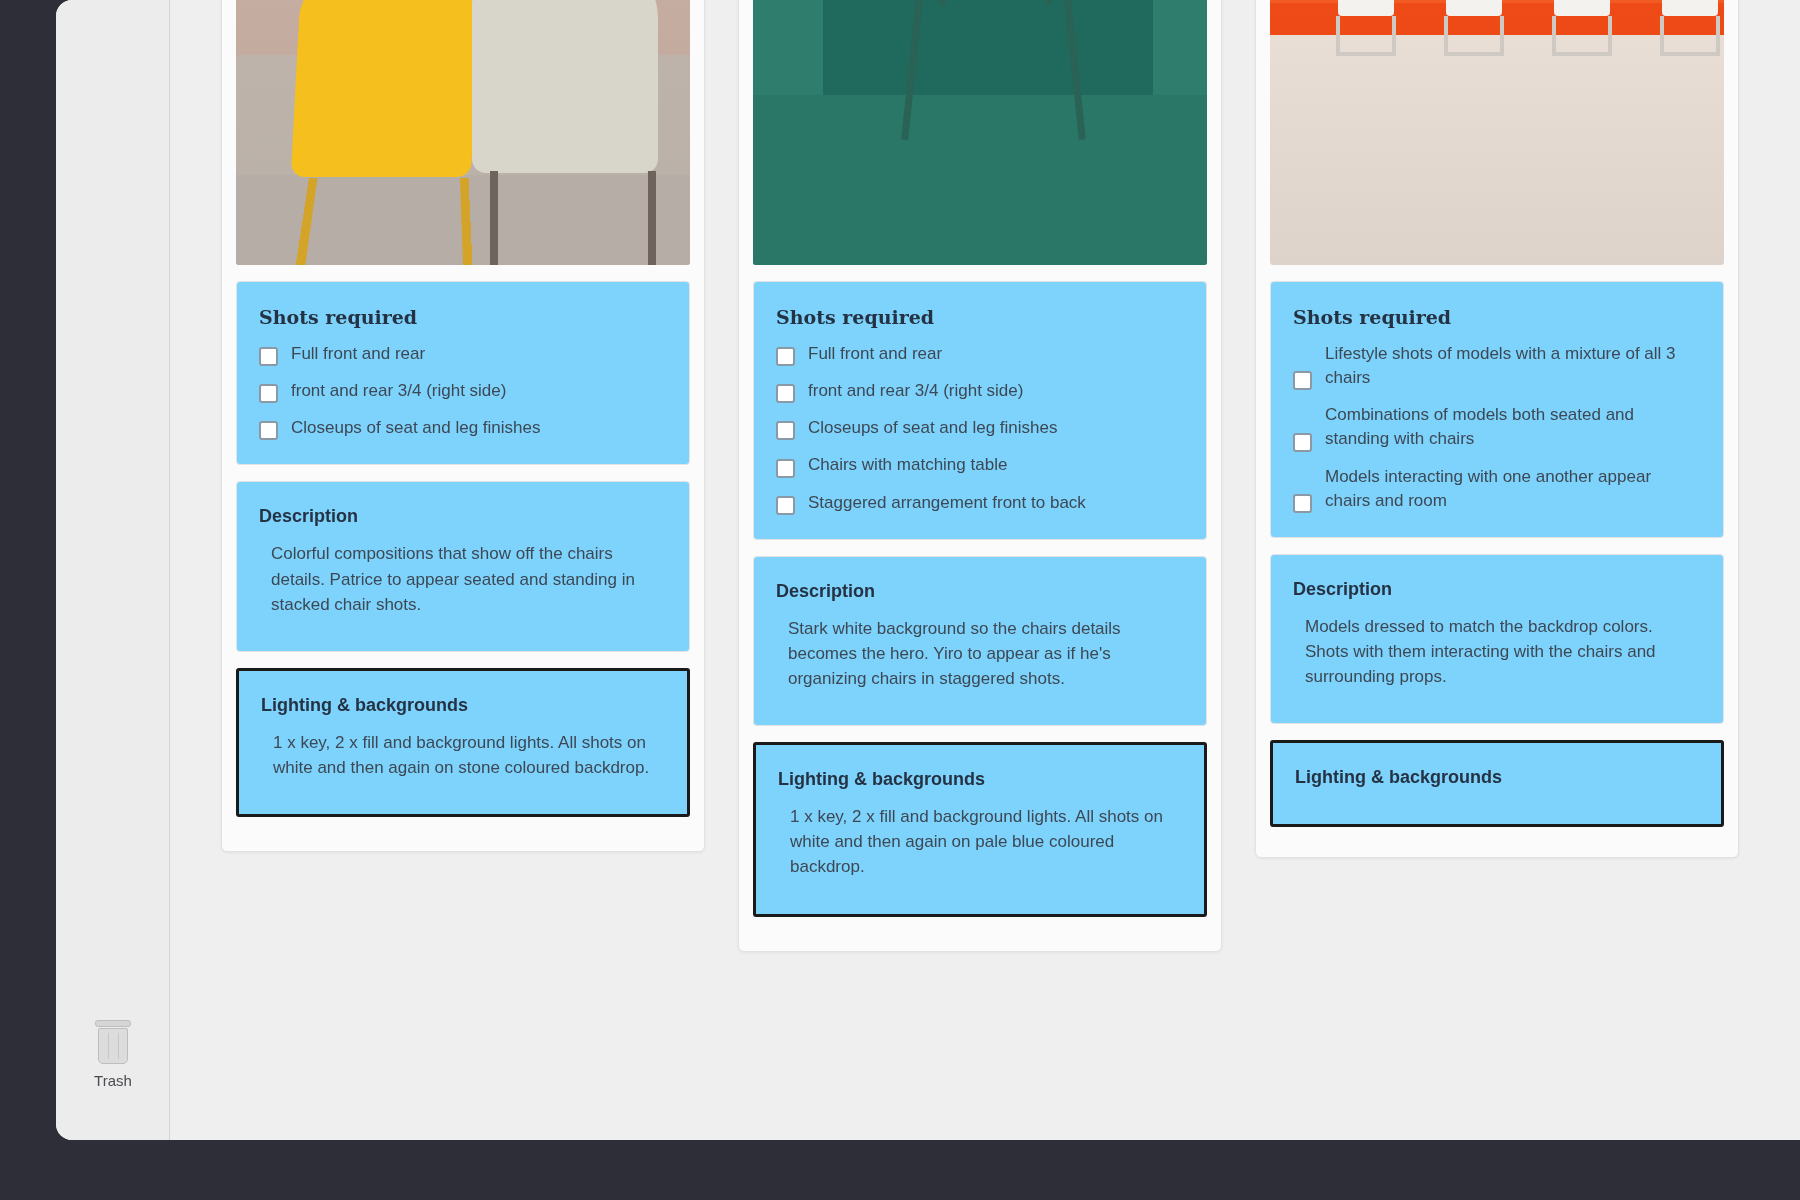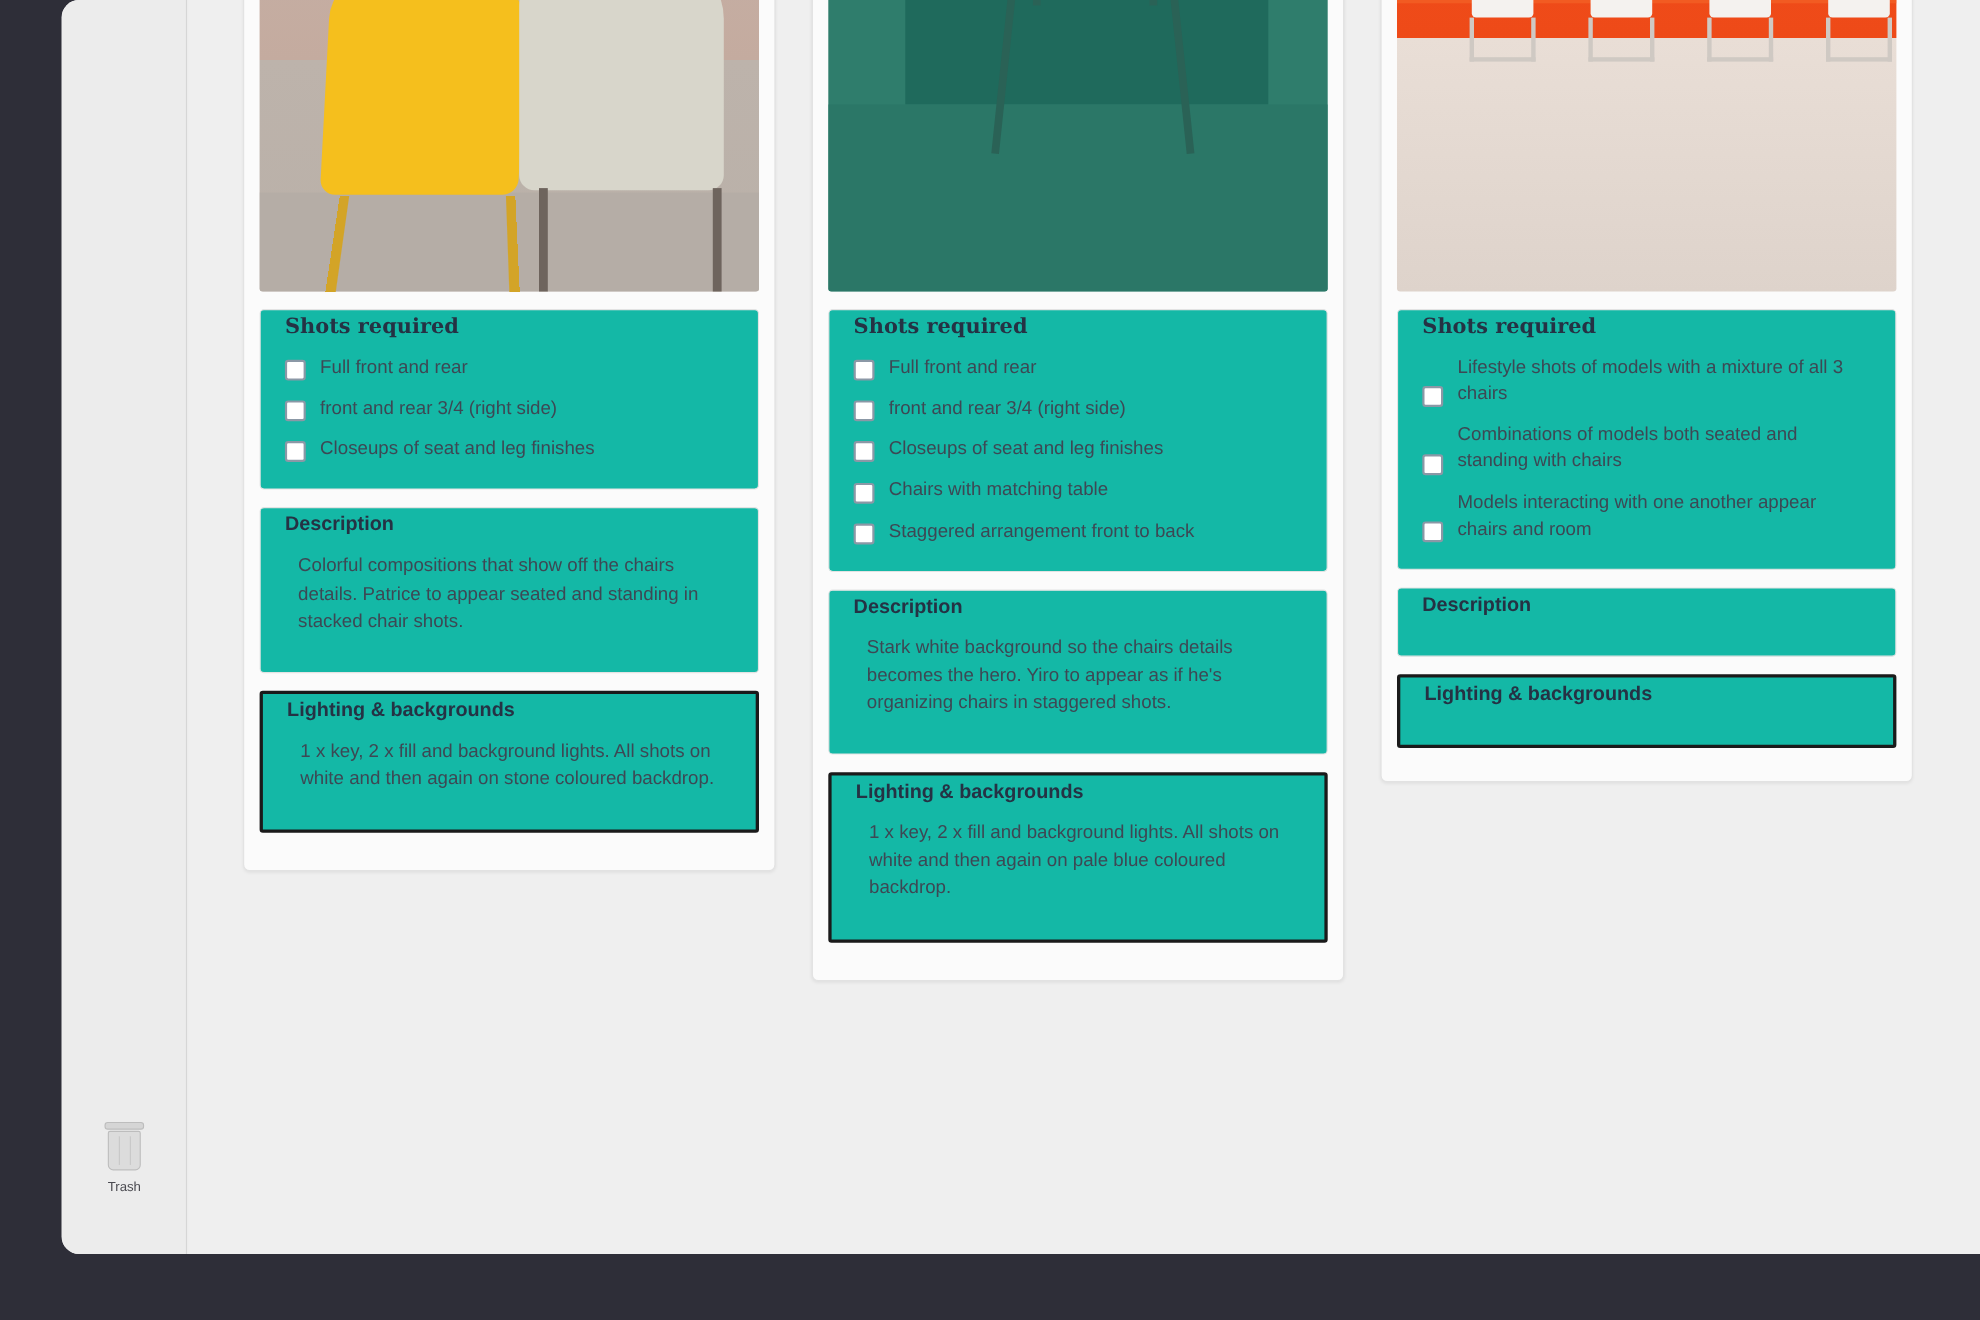--- a/index.html
+++ b/index.html
@@ -66,21 +66,21 @@
   #trash .can .body::before,
   #trash .can .body::after {
     content: "";
     position: absolute; top: 4px;
     width: 1px; height: 26px;
     background: #c7c7c7;
   }
   #trash .can .body::before { left: 9px; }
   #trash .can .body::after { left: 19px; }
   #trash .label {
-    font-size: 12px;
+    font-size: 15px;
     color: #4a4a50;
   }
 
   
   .col {
     position: absolute;
     top: -250px;
     width: 484px;
   }
   #col1 { left: 165px; }
@@ -170,24 +170,24 @@
     background: #f4f2ef; border-radius: 4px;
   }
   .photo-3 .chair .lg {
     position:absolute; left: 6px; top: 56px; width: 60px; height: 40px;
     border-left: 4px solid #cfc9c3; border-right: 4px solid #cfc9c3;
     border-bottom: 4px solid #cfc9c3;
   }
 
   
   .card {
-    background: #14b8a6;
+    background: #7dd3fc;
     border: 1px solid #e3e3e3;
     border-radius: 4px;
-    padding: 4px 22px 22px 22px;
+    padding: 24px 22px 22px 22px;
     margin-bottom: 16px;
   }
   .card.selected {
     border: 3px solid #1a1a1a;
     border-radius: 3px;
   }
   .card h3 {
     margin: 0 0 14px 0;
     font-size: 19px;
     color: #253244;
@@ -379,20 +379,21 @@
           </li>
           <li>
             <span class="cbox"></span>
             <span>Models interacting with one another appear chairs and room</span>
           </li>
         </ul>
       </div>
 
       <div class="card sans">
         <h3>Description</h3>
+        <p>Models dressed to match the backdrop colors. Shots with them interacting with the chairs and surrounding props.</p>
       </div>
 
       <div class="card sans selected" style="position:relative;">
         <h3>Lighting &amp; backgrounds</h3>
         <span class="resize-handle"></span>
       </div>
 
     </div>
   </div>
 

